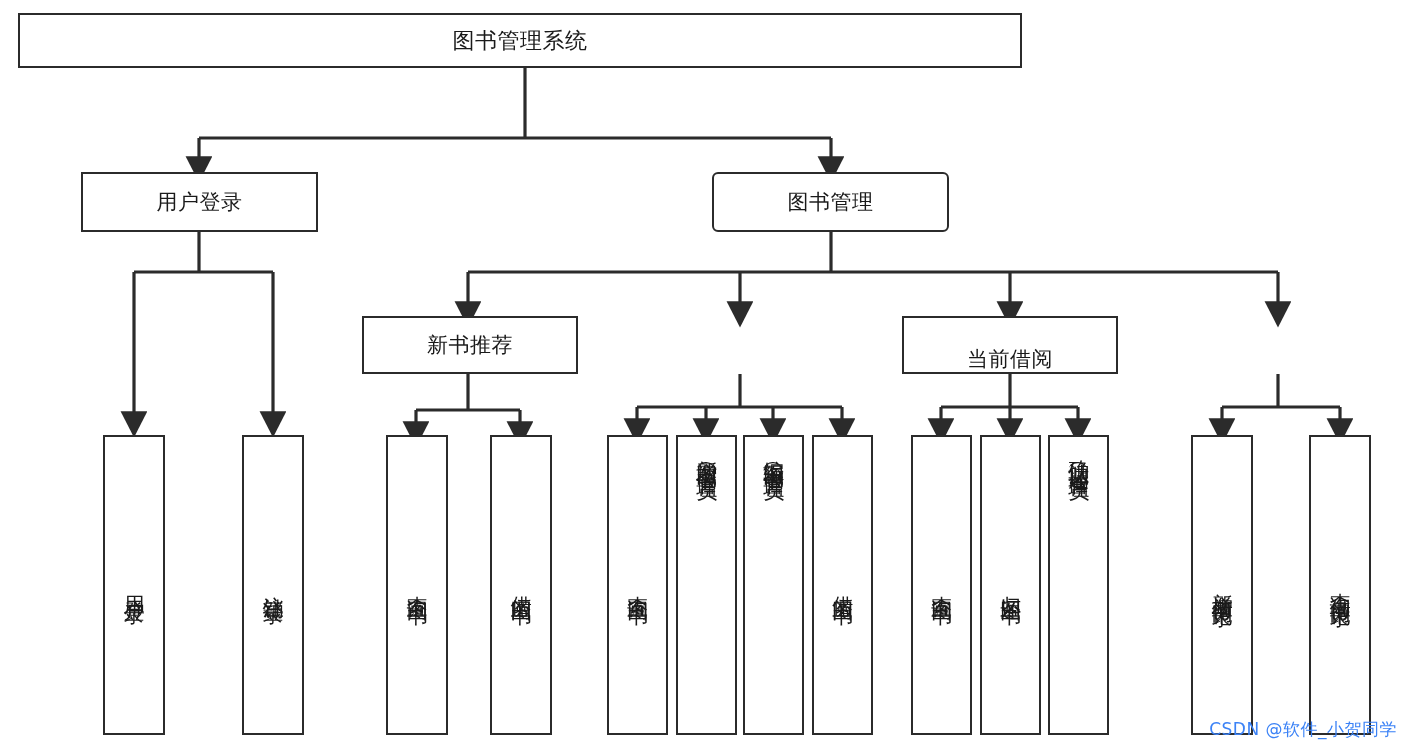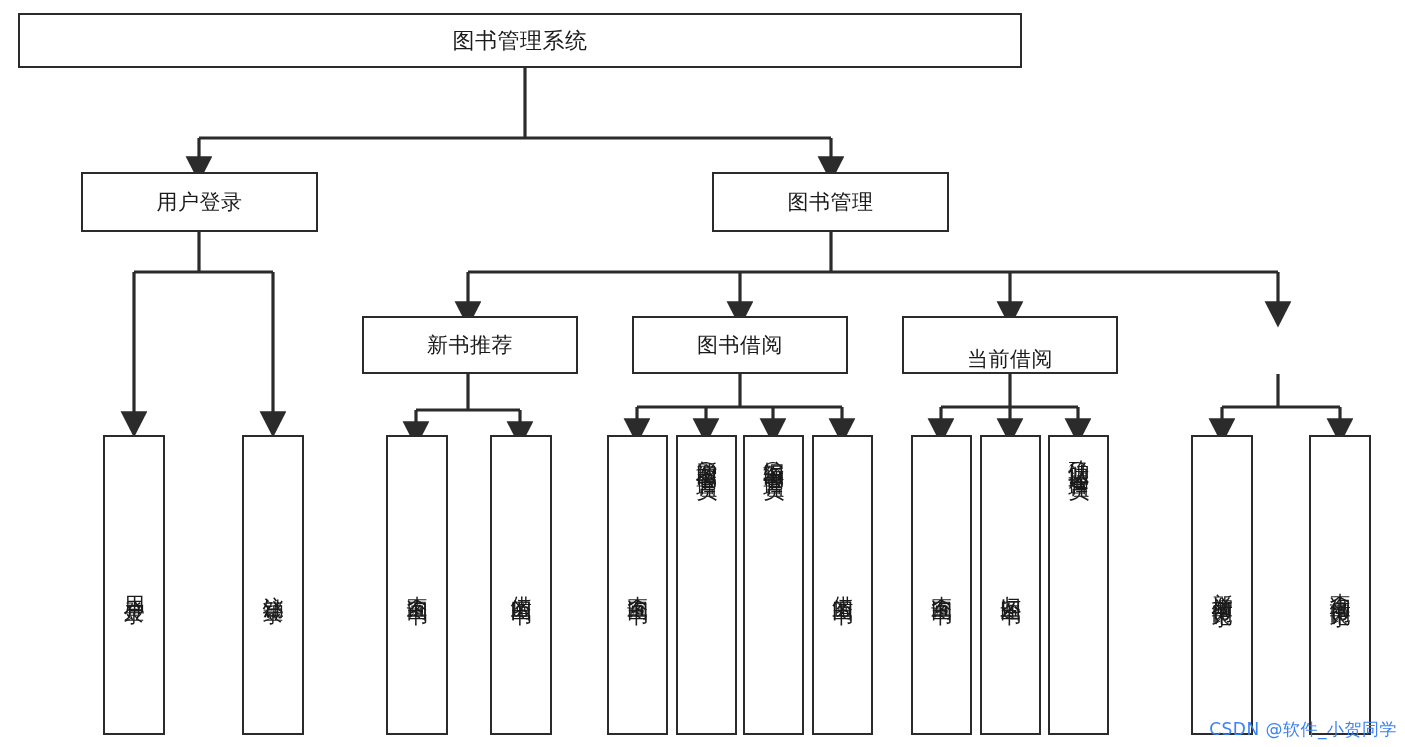--- a/index.html
+++ b/index.html
@@ -135,30 +135,27 @@
     </g>
   </svg>
 
   <div class="node h root" style="left:18px; top:13px; width:1004px; height:55px;">
     <span class="lbl">图书管理系统</span>
   </div>
 
   <div class="node h" style="left:81px; top:172px; width:237px; height:60px;">
     <span class="lbl">用户登录</span>
   </div>
-  <div class="node h" style="left:712px; top:172px; width:237px; height:60px;">
+  <div class="node h" style="left:712px; top:172px; width:237px; height:60px;border-radius:6px;">
     <span class="lbl">图书管理</span>
   </div>
 
   <div class="node h" style="left:362px; top:316px; width:216px; height:58px;">
     <span class="lbl">新书推荐</span>
   </div>
-  <div class="node h" style="left:632px; top:316px; width:216px; height:58px;">
-    <span class="lbl">图书借阅</span>
-  </div>
   <div class="node h" style="left:902px; top:316px; width:216px; height:58px;align-items:flex-end;">
     <span class="lbl">当前借阅</span>
   </div>
 
   <div class="node v" style="left:103px; top:435px; width:62px; height:300px;">
     <span class="lbl">用户登录</span>
   </div>
   <div class="node v" style="left:242px; top:435px; width:62px; height:300px;">
     <span class="lbl">注销登录</span>
   </div>

